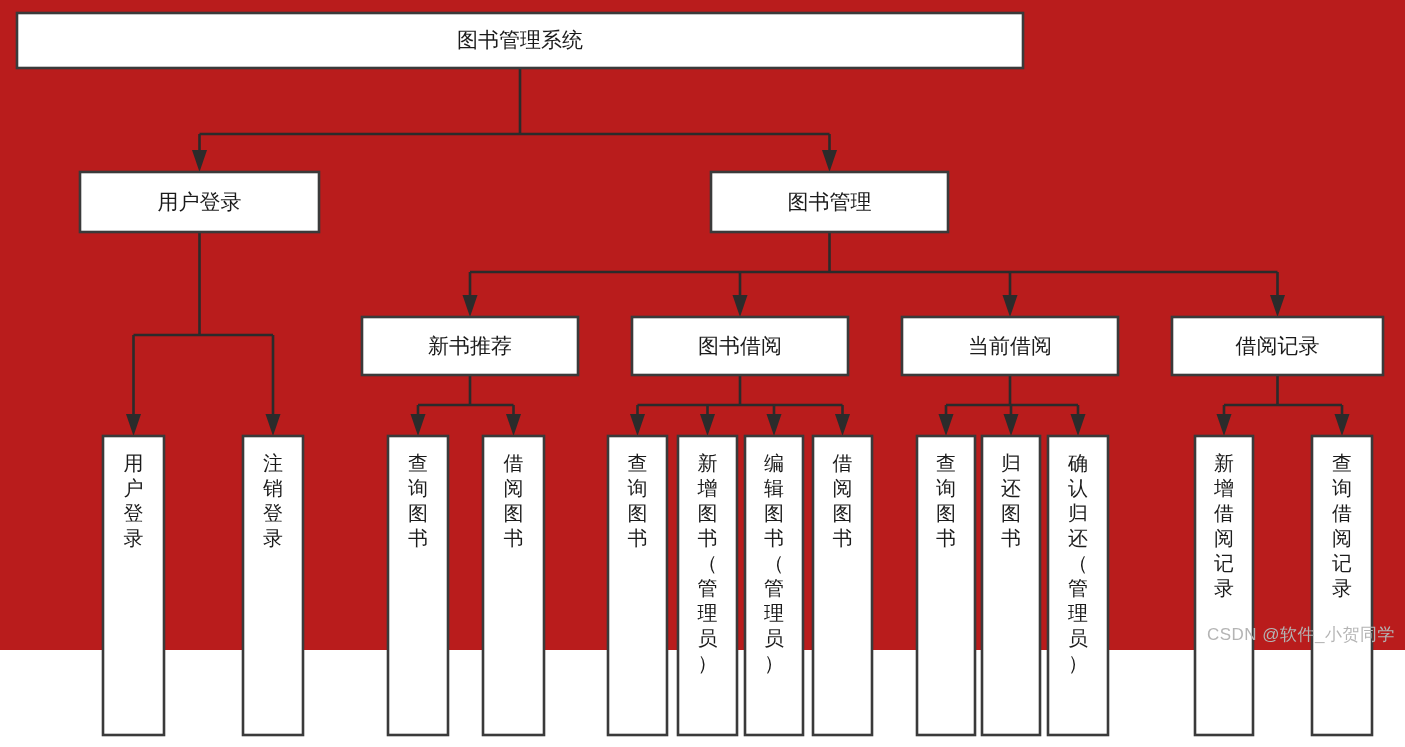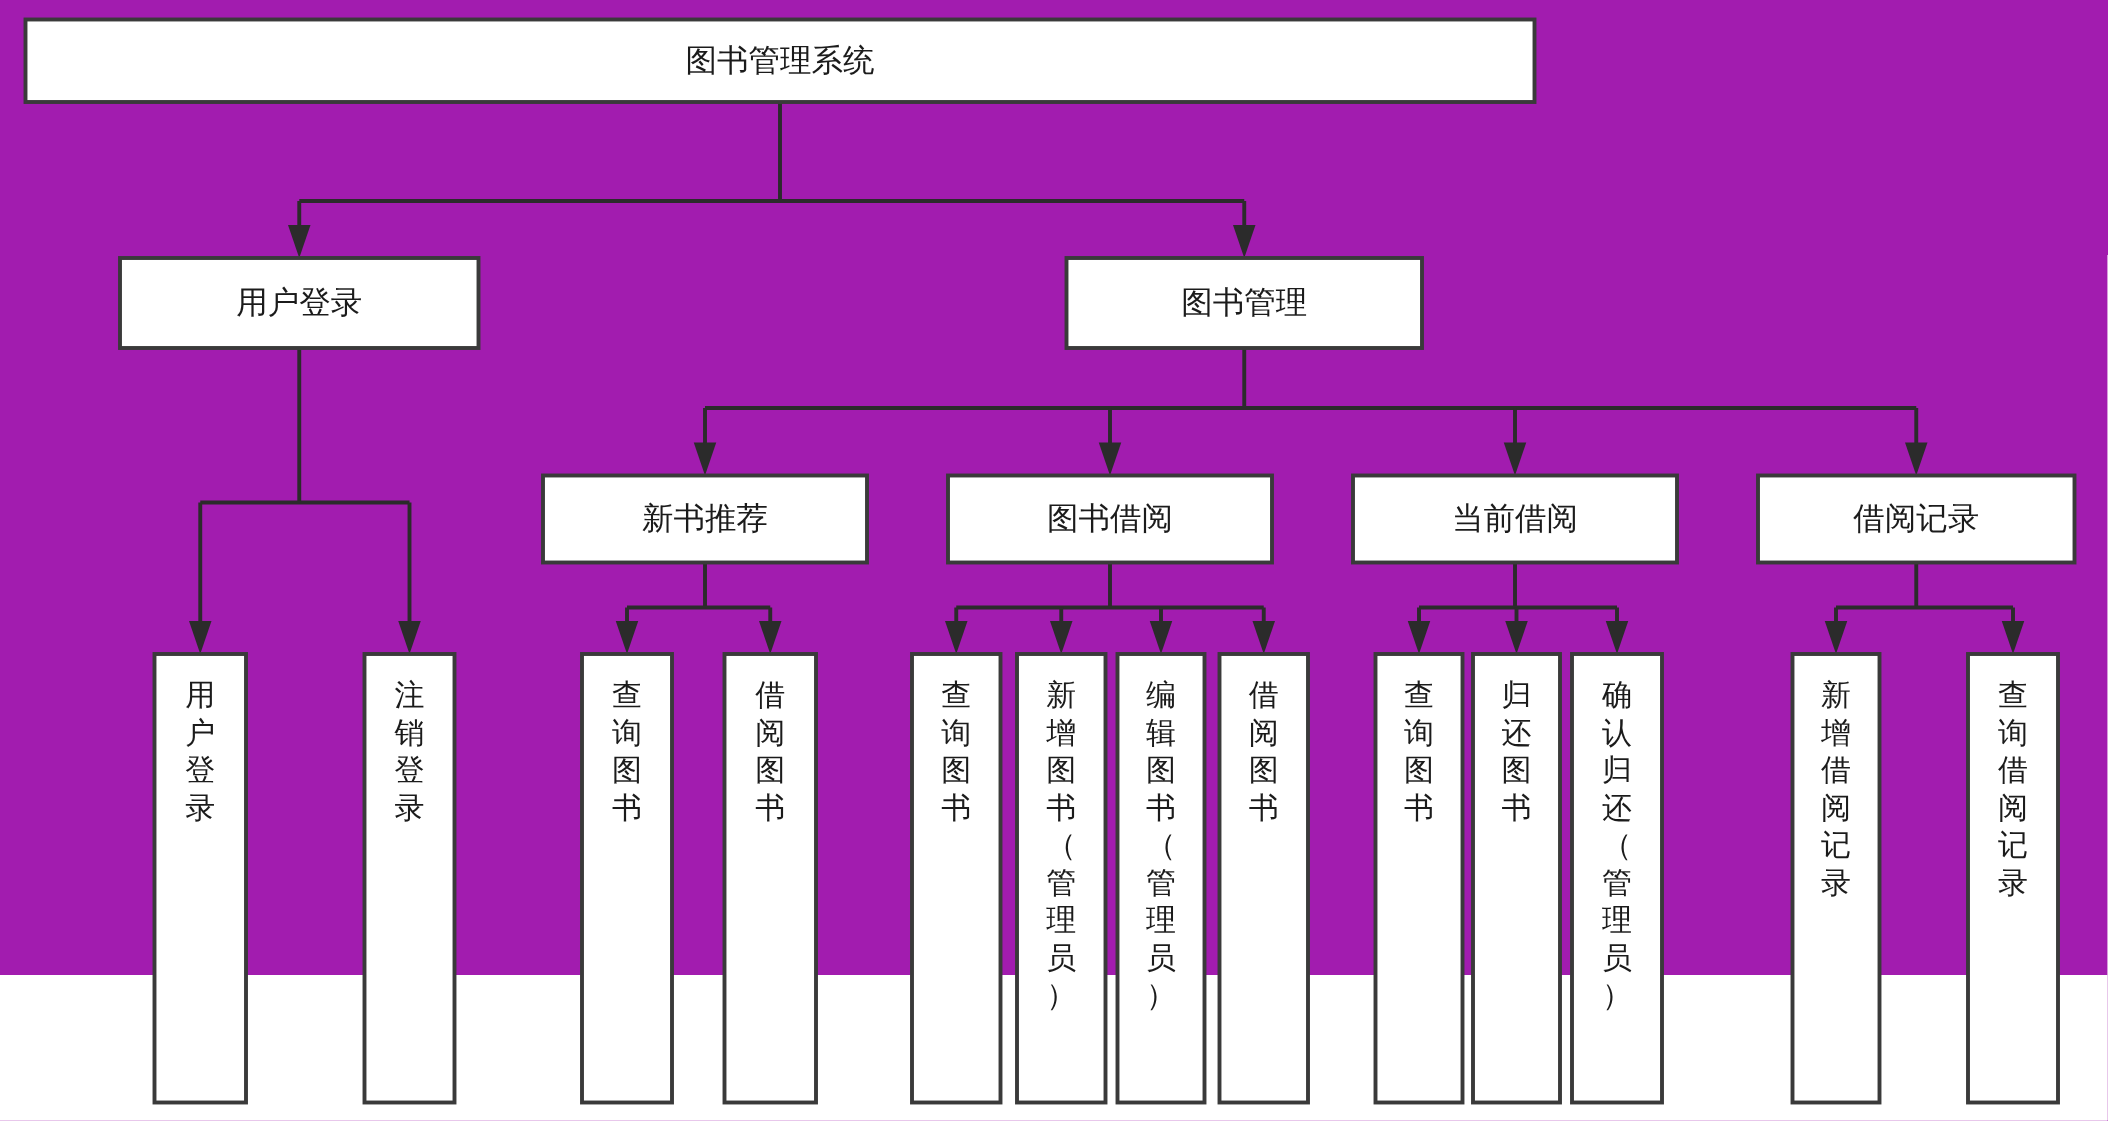--- a/index.html
+++ b/index.html
@@ -11,21 +11,21 @@
   body {
     width: 1405px;
     height: 747px;
     font-family: "Liberation Sans", "DejaVu Sans", sans-serif;
     overflow: hidden;
   }
   #diagram-root {
     position: relative;
     width: 1405px;
     height: 650px;
-    background: #a21caf;
+    background: #b91c1c;
   }
   svg.diagram-canvas {
     position: absolute;
     top: 0;
     left: 0;
     width: 1405px;
     height: 747px;
     display: block;
   }
   .node-box {
@@ -217,13 +217,14 @@
         <g>
           <rect x="1195" y="436" width="58" height="299" class="node-box"></rect>
           <text x="1224" y="470" class="node-label-vertical" font-size="20"><tspan x="1224" dy="0">新</tspan><tspan x="1224" dy="25">增</tspan><tspan x="1224" dy="25">借</tspan><tspan x="1224" dy="25">阅</tspan><tspan x="1224" dy="25">记</tspan><tspan x="1224" dy="25">录</tspan></text>
         </g>
         <g>
           <rect x="1312" y="436" width="60" height="299" class="node-box"></rect>
           <text x="1342" y="470" class="node-label-vertical" font-size="20"><tspan x="1342" dy="0">查</tspan><tspan x="1342" dy="25">询</tspan><tspan x="1342" dy="25">借</tspan><tspan x="1342" dy="25">阅</tspan><tspan x="1342" dy="25">记</tspan><tspan x="1342" dy="25">录</tspan></text>
         </g>
       </g>
   </svg>
+  <div class="watermark">CSDN @软件_小贺同学</div>
 </div>
 
 </body></html>

